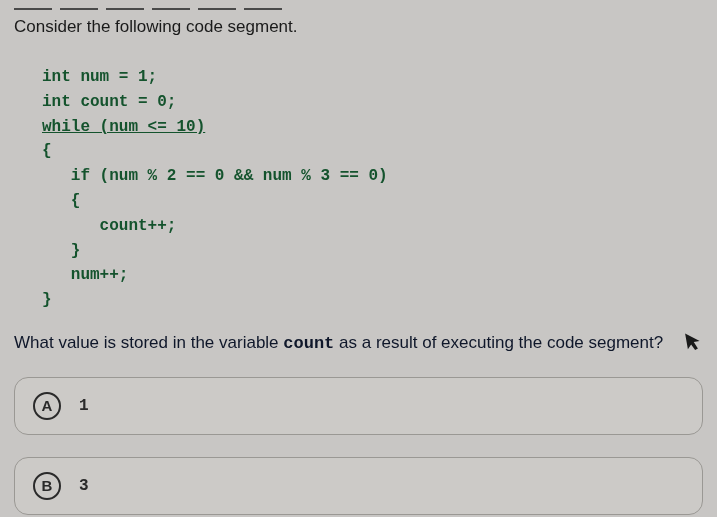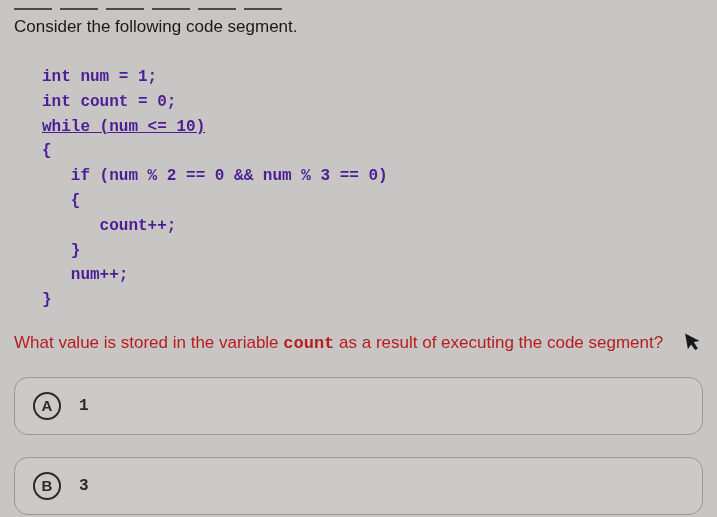--- a/index.html
+++ b/index.html
@@ -24,30 +24,30 @@
       color: #1a1a1a;
     }
     .code-block {
       font-family: 'Courier New', monospace;
       font-size: 16px;
       font-weight: bold;
       line-height: 1.55;
       margin-left: 28px;
       margin-bottom: 20px;
       white-space: pre;
-      color: #4c1d95;
+      color: #14532d;
     }
     .code-block .underline {
       text-decoration: underline;
     }
     .question-footer {
       font-size: 17px;
       font-weight: 500;
       margin-bottom: 24px;
-      color: #b91c1c;
+      color: #0f172a;
     }
     .question-footer .mono {
       font-family: 'Courier New', monospace;
       font-weight: bold;
     }
     .option {
       background: #cccac7;
       border: 1px solid #9a9894;
       border-radius: 14px;
       padding: 14px 18px;

